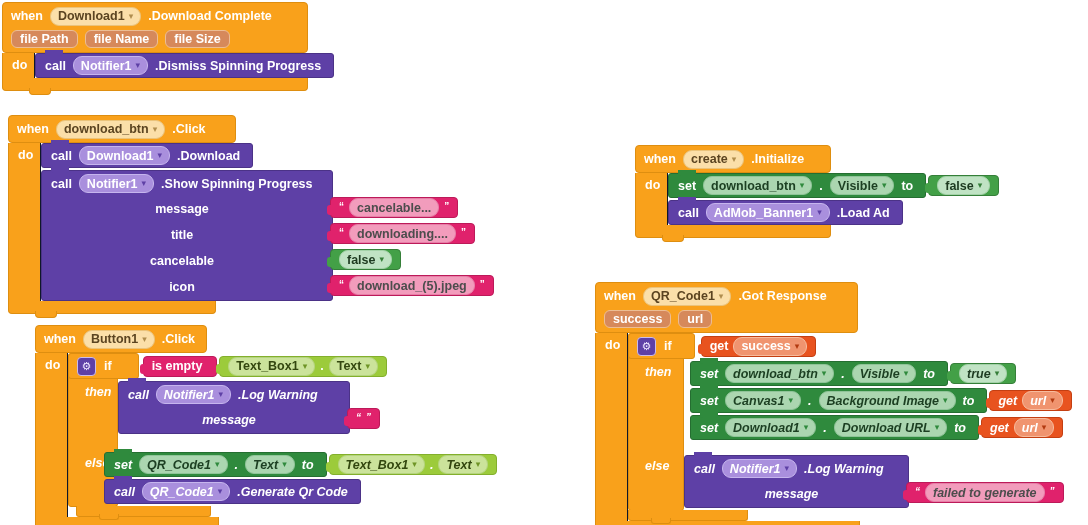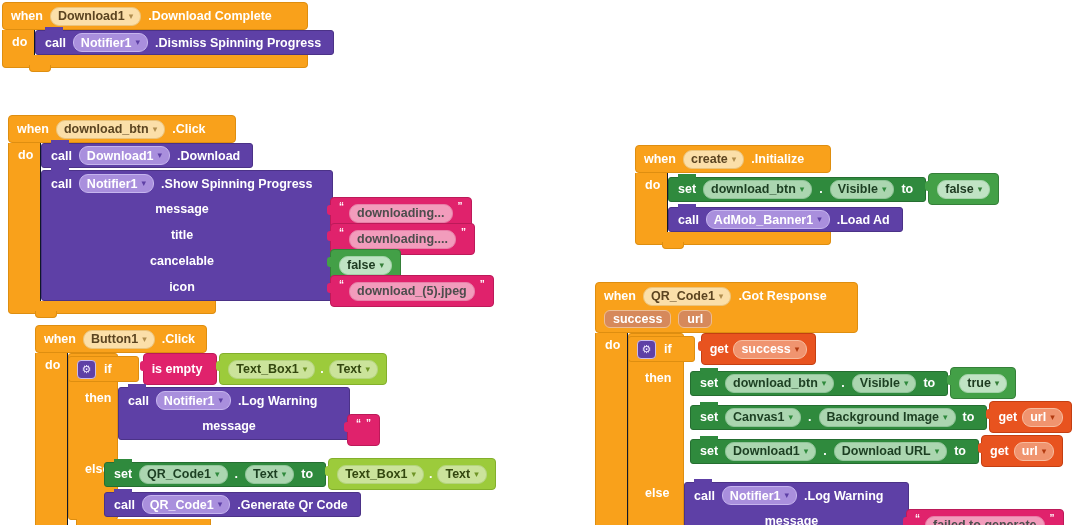--- a/index.html
+++ b/index.html
@@ -41,21 +41,21 @@
   .purple{--blk:#5E40A6;background:var(--blk);border:1px solid #4B3287;}
   .dkgreen{--blk:#2F8A3D;background:var(--blk);border:1px solid #256E31;color:#fff;}
   .bigblk{
     --blk:#5E40A6;background:var(--blk);border:1px solid #4B3287;border-radius:3px;
     display:flex;flex-direction:column;position:relative;box-sizing:border-box;
   }
   .bigrow{display:flex;align-items:center;gap:7px;height:25px;padding:0 9px;white-space:nowrap;}
   .argrow{display:flex;align-items:center;justify-content:center;height:26px;padding-right:10px;position:relative;}
   .argrow .val-slot{position:absolute;left:calc(100% - 2px);top:1px;display:flex;align-items:center;white-space:nowrap;}
   .val{
-    display:inline-flex;align-items:center;gap:5px;height:32px;padding:0 8px;border-radius:4px;
+    display:inline-flex;align-items:center;gap:5px;height:21px;padding:0 8px;border-radius:4px;
     color:#fff;position:relative;box-sizing:border-box;white-space:nowrap;
   }
   .val::before{
     content:"";position:absolute;left:-4px;top:7px;width:5px;height:10px;
     background:var(--blk);border-radius:3px 0 0 3px;
   }
   .pink{--blk:#E0226C;background:var(--blk);border:1px solid #BC1A59;}
   .ltgreen{--blk:#9CCB3B;background:var(--blk);border:1px solid #83AF2C;}
   .logic{--blk:#43A047;background:var(--blk);border:1px solid #357F39;}
   .getblk{--blk:#E8531F;background:var(--blk);border:1px solid #C43F12;}
@@ -92,21 +92,21 @@
   .ifblk{display:flex;flex-direction:column;align-items:flex-start;position:relative;gap:2px;}
   .ifblk .spine{
     position:absolute;left:0;top:0;bottom:10px;width:50px;background:#F9A11B;
     border:1px solid #DE8E10;border-radius:3px;box-sizing:border-box;
   }
   .iftop{display:flex;align-items:center;position:relative;}
   .iftab{
     background:#F9A11B;border:1px solid #DE8E10;border-radius:3px;height:26px;box-sizing:border-box;
     display:inline-flex;align-items:center;gap:8px;padding:0 8px;color:#fff;
   }
-  .branch{display:flex;align-items:flex-start;position:relative;}
+  .branch{display:flex;align-items:flex-start;position:relative;font-style:italic;}
   .branch .blabel{color:#fff;padding:4px 0 0 17px;width:50px;box-sizing:border-box;flex:0 0 auto;position:relative;}
   .bkids{display:flex;flex-direction:column;align-items:flex-start;gap:2px;position:relative;}
   .if-foot{
     background:#F9A11B;border:1px solid #DE8E10;border-top:none;height:11px;width:135px;
     border-radius:0 0 3px 3px;box-sizing:border-box;position:relative;z-index:1;
   }
   .if-foot::after{
     content:"";position:absolute;bottom:-4px;left:22px;width:18px;height:5px;
     background:#F9A11B;border:1px solid #DE8E10;border-top:none;border-radius:0 0 3px 3px;
   }
@@ -120,20 +120,25 @@
 
   <div class="evt" style="left:2px;top:2px;">
     <div class="evt-head" style="width:306px;">
       <div class="hrow">
         <span class="kw">when</span>
         <span class="dd dd-cream">
           <span>Download1</span>
           <span class="arw">▾</span>
         </span>
         <span class="kw">.Download Complete</span>
+      </div>
+      <div class="hrow params">
+        <span class="param">file Path</span>
+        <span class="param">file Name</span>
+        <span class="param">file Size</span>
       </div>
     </div>
     <div class="evt-body">
       <div class="evt-spine"><span class="kw">do</span></div>
       <div class="evt-kids">
         <div class="stmt purple">
           <span class="kw">call</span>
           <span class="dd dd-lav">
             <span>Notifier1</span>
             <span class="arw">▾</span>
@@ -174,21 +179,21 @@
               <span>Notifier1</span>
               <span class="arw">▾</span>
             </span>
             <span class="kw">.Show Spinning Progress</span>
           </div>
           <div class="argrow">
             <span class="kw">message</span>
             <span class="val-slot">
               <span class="val pink">
                 <span class="quote">“</span>
-                <span class="field-pink">downloading...</span>
+                <span class="field-pink">cancelable...</span>
                 <span class="quote">”</span>
               </span>
             </span>
           </div>
           <div class="argrow">
             <span class="kw">title</span>
             <span class="val-slot">
               <span class="val pink">
                 <span class="quote">“</span>
                 <span class="field-pink">downloading....</span>

